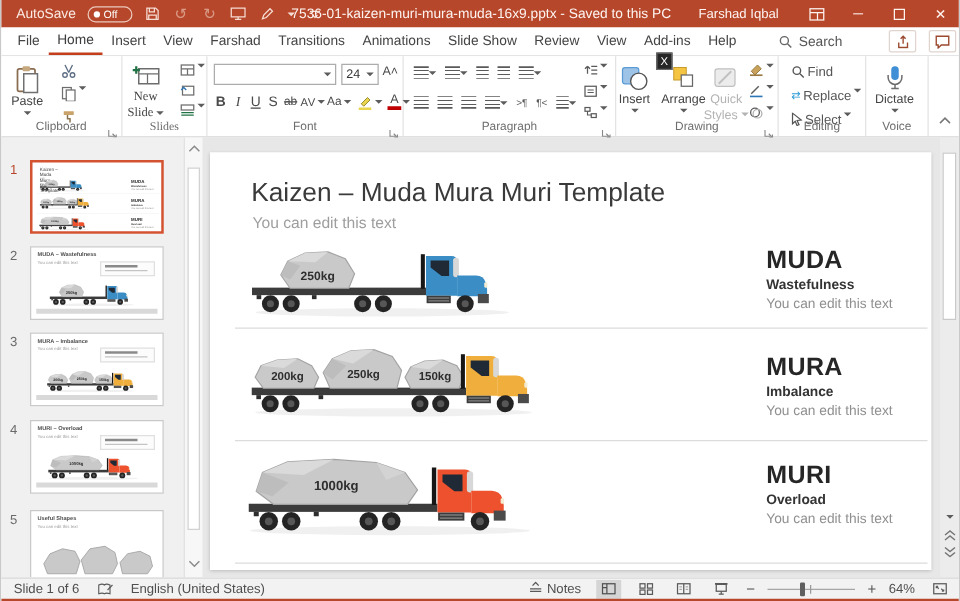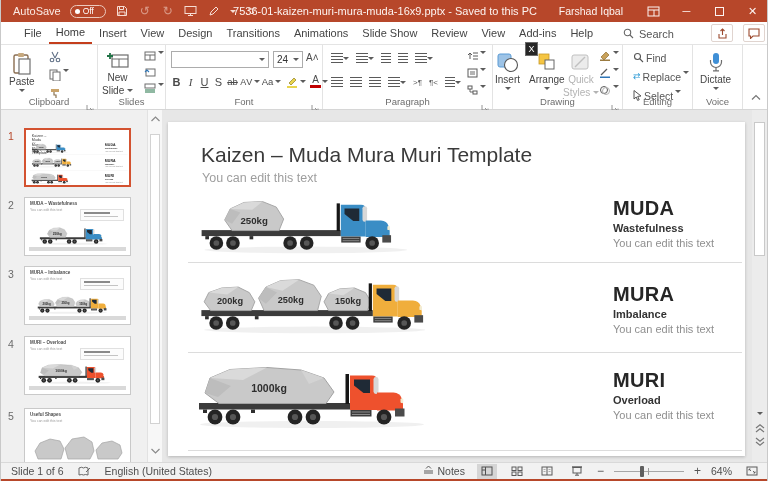--- a/index.html
+++ b/index.html
@@ -15,21 +15,21 @@
   .tb-title{position:absolute;left:50%;transform:translateX(-50%);white-space:nowrap;color:#fdf4f1;font-size:11px;}
   .tb-right{position:absolute;right:0;top:0;height:22px;display:flex;align-items:center;}
   .tb-user{font-size:10.5px;color:#fdf4f1;margin-right:14px;}
   .winbtn{width:33px;height:22px;display:flex;align-items:center;justify-content:center;color:#fdf4f1;font-size:11px;}
   .maxbox{width:9px;height:9px;border:1px solid #fdf4f1;}
   .dd{display:inline-block;width:0;height:0;border-left:3px solid transparent;border-right:3px solid transparent;border-top:3.5px solid #5c5c5c;vertical-align:middle;}
   .dd.w{border-top-color:#f6ddd4;}
   
   .tabrow{position:absolute;left:0;top:22px;width:768px;height:23px;background:#fff;display:flex;align-items:stretch;border-bottom:1px solid #e4e4e4;}
   .tab{padding:0 7px;display:flex;align-items:center;font-size:11px;color:#444;position:relative;margin-left:0;}
-  .tab:first-child{margin-left:16px;}
+  .tab:first-child{margin-left:6px;}
   .tab.active{border-bottom:2.5px solid #C43E1C;font-weight:normal;color:#3b3b3b;}
   .searchbox{position:absolute;left:622px;top:0;height:23px;display:flex;align-items:center;gap:5px;color:#555;font-size:11px;}
   .tr-icons{position:absolute;right:4px;top:2px;display:flex;gap:10px;}
   .tr-btn{width:22px;height:18px;border:1px solid #e0d4cf;border-radius:2px;display:flex;align-items:center;justify-content:center;}
   .keytip{position:absolute;left:524px;top:42px;width:13px;height:14px;background:#262626;border:1px solid #6a6a6a;color:#fff;font-size:9px;display:flex;align-items:center;justify-content:center;z-index:30;}
   
   .ribbon{position:absolute;left:0;top:45px;width:768px;height:65px;background:#fff;border-bottom:1px solid #d6d6d6;display:flex;}
   .rgroup{position:relative;height:100%;border-right:1px solid #e3e3e3;flex:none;}
   .glabel{position:absolute;bottom:2px;left:0;right:0;text-align:center;font-size:9.5px;color:#6d6d6d;}
   .launcher{position:absolute;bottom:3px;right:3px;width:8px;height:8px;}
@@ -133,21 +133,21 @@
         </span>
       <span class="winbtn">✕</span>
     </div>
   </div>
 
   <div class="tabrow">
     <span class="tab">File</span>
     <span class="tab active">Home</span>
     <span class="tab">Insert</span>
     <span class="tab">View</span>
-    <span class="tab">Design</span>
+    <span class="tab">Farshad</span>
     <span class="tab">Transitions</span>
     <span class="tab">Animations</span>
     <span class="tab">Slide Show</span>
     <span class="tab">Review</span>
     <span class="tab">View</span>
     <span class="tab">Add-ins</span>
     <span class="tab">Help</span>
     <div class="searchbox">
       <span class="icbox">
         <svg width="11" height="11" viewBox="0 0 11 11">
@@ -208,21 +208,21 @@
         </span>
       </div>
       <div class="glabel">Clipboard</div>
       <span class="launcher">
         <svg width="8" height="8" viewBox="0 0 8 8">
             <path d="M1,1 v5 h5 M4,4 l3,3 M7,4.5 v2.5 h-2.5" fill="none" stroke="#8a8a8a" stroke-width="0.9"></path>
           </svg>
       </span>
     </div>
 
-    <div class="rgroup" style="width:68px;">
+    <div class="rgroup" style="width:68px;font-family:Liberation Serif, serif;">
       <div class="bigbtn" style="position:absolute;left:4px;top:3px;">
         <svg width="22" height="20" viewBox="0 0 22 20">
             <rect x="5" y="3" width="16" height="12" fill="#fff" stroke="#6d6d6d" stroke-width="1.2"></rect>
             <path d="M5,7 h16 M12,7 v8" stroke="#6d6d6d" stroke-width="1"></path>
             <path d="M3,1 v6 M0,4 h6" stroke="#217346" stroke-width="1.8"></path>
           </svg>
         <span>New</span>
         <span><span>Slide</span> <span class="dd"></span></span>
       </div>
       <div style="position:absolute;left:44px;top:5px;display:flex;flex-direction:column;gap:4px;">

